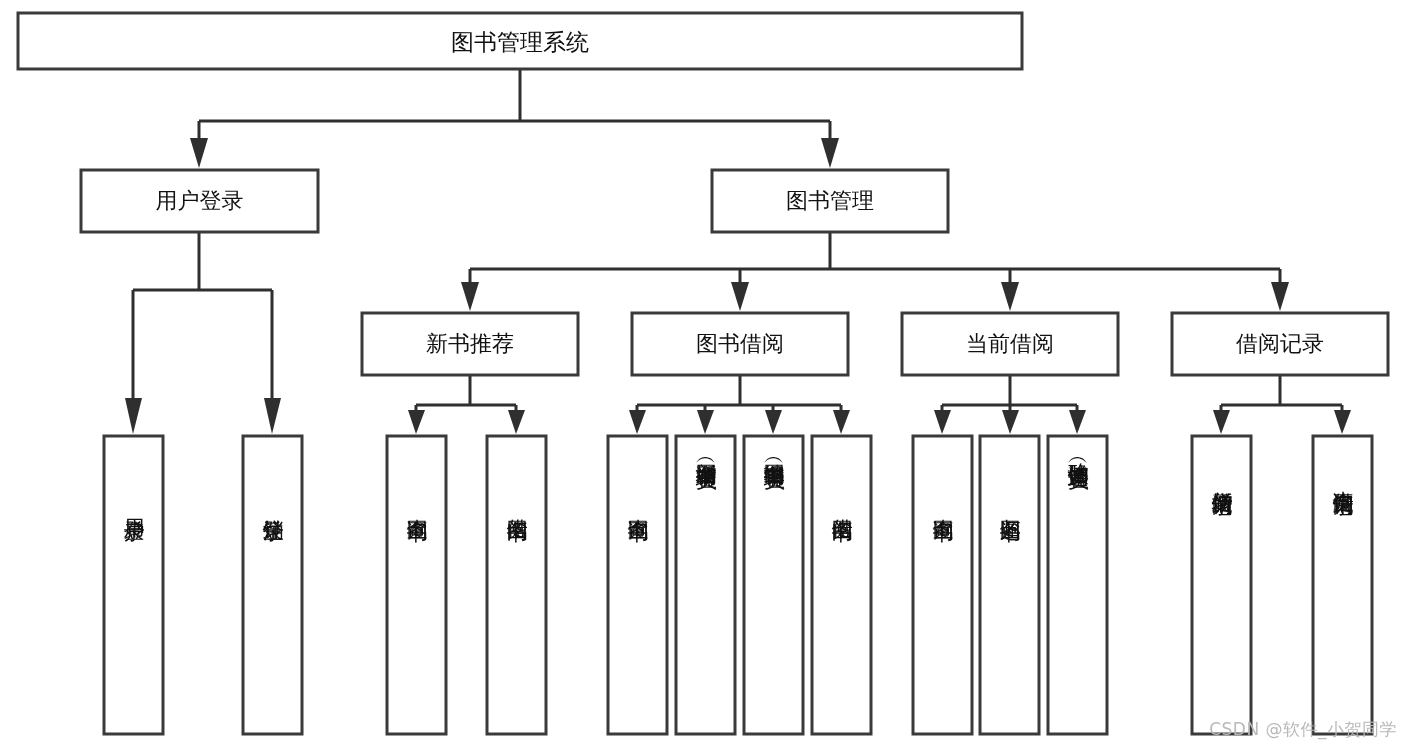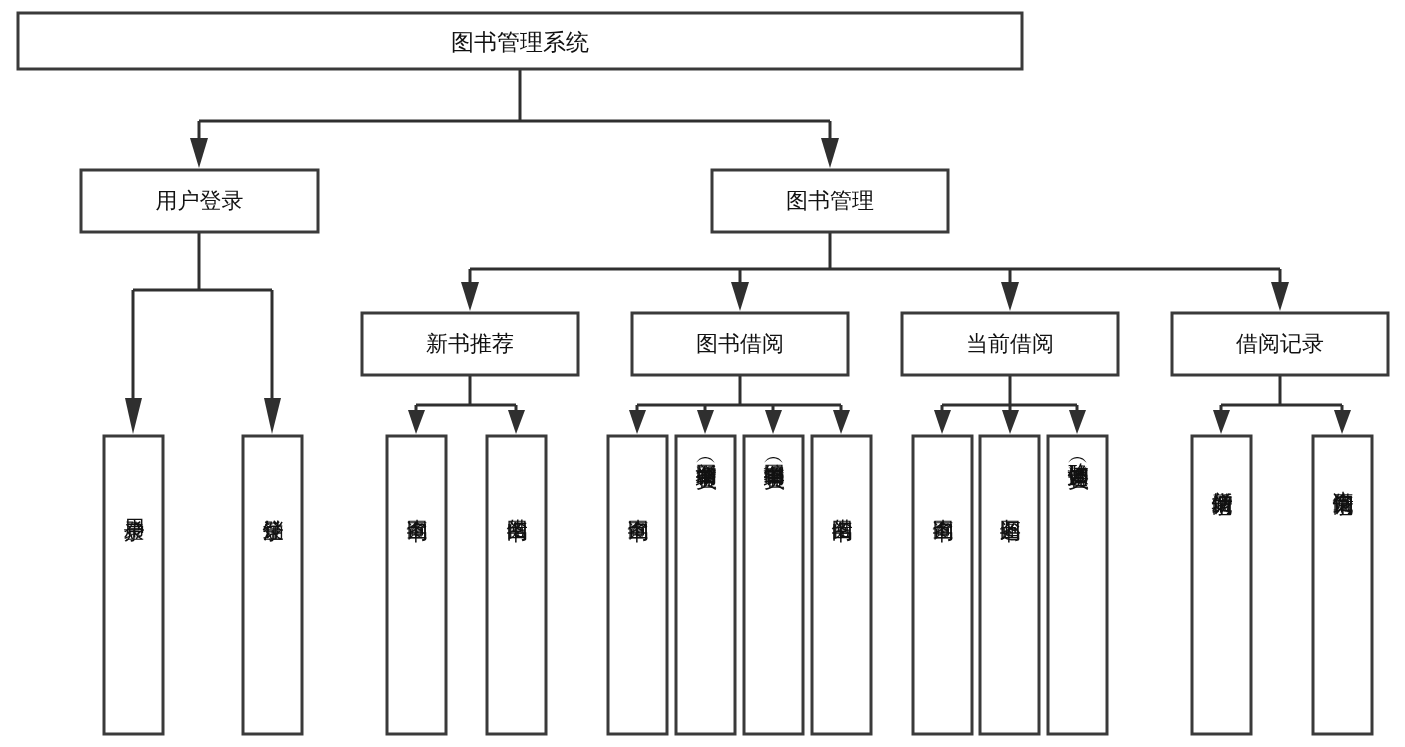--- a/index.html
+++ b/index.html
@@ -245,14 +245,15 @@
   </div>
 
   <div class="leaf-label-wrap" style="left:1192px; top:436px; width:59px; height:298px;">
     <span class="leaf-label" style="margin-top:38px;">新增借阅记录</span>
   </div>
 
   <div class="leaf-label-wrap" style="left:1313px; top:436px; width:59px; height:298px;">
     <span class="leaf-label" style="margin-top:38px;">查询借阅记录</span>
   </div>
 
+  <div class="watermark">CSDN @软件_小贺同学</div>
 
 </div>
 
 </body></html>

